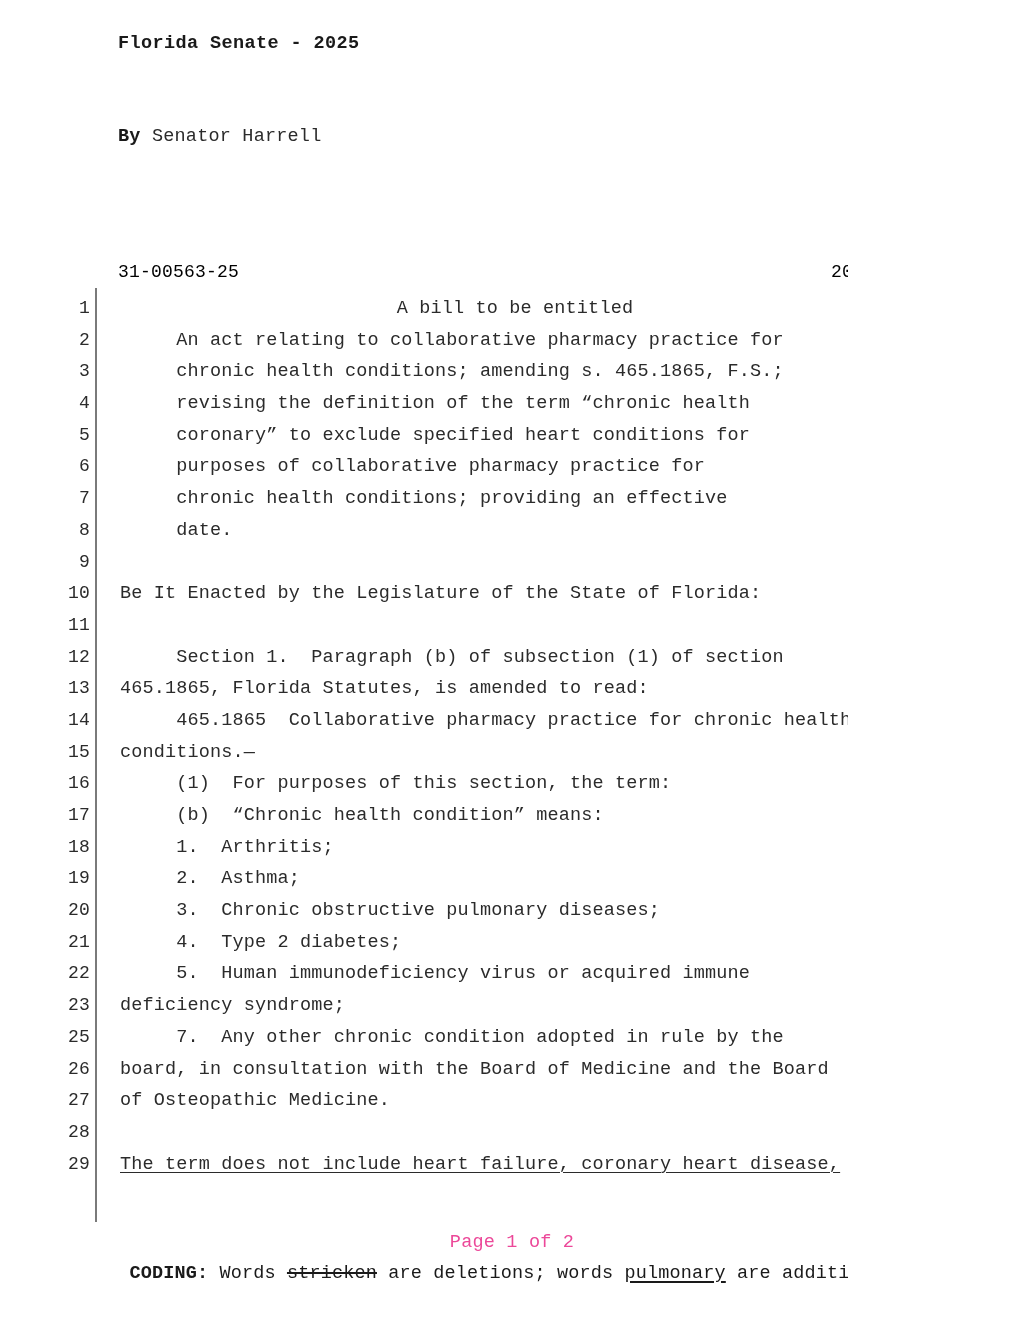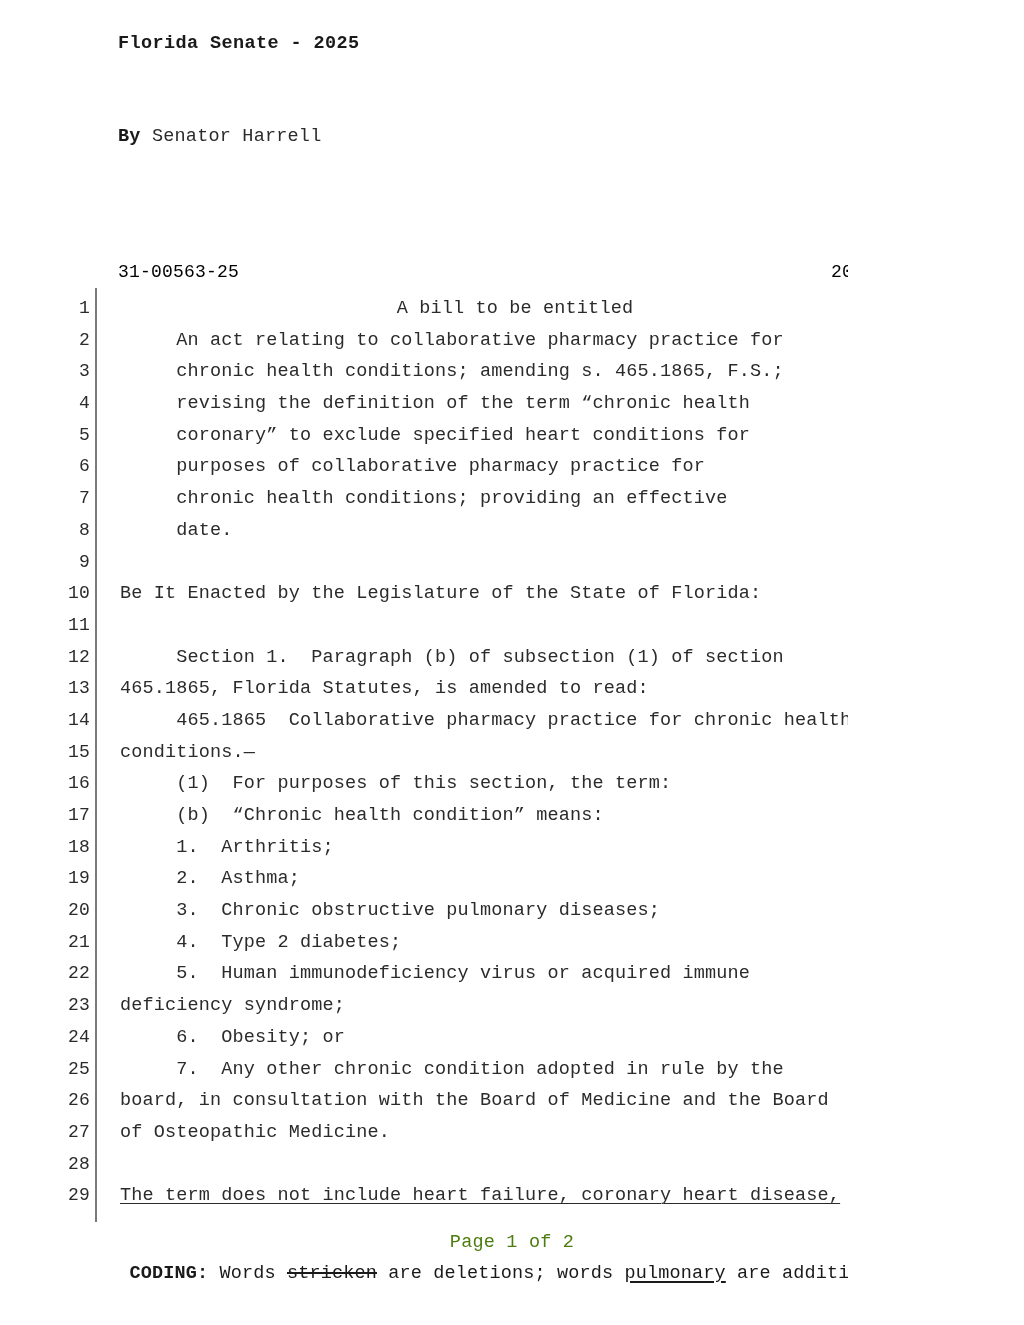--- a/index.html
+++ b/index.html
@@ -121,21 +121,21 @@
   
   .page-footer {
     position: absolute;
     left: 0;
     top: 1232px;
     width: 1024px;
     text-align: center;
   }
   .page-indicator {
     font-size: 18.5px;
-    color: #4d7c0f;
+    color: #ec4899;
     letter-spacing: 0.2px;
     white-space: pre;
   }
   .coding-note {
     margin-top: 10px;
     font-size: 18.5px;
     color: #1a1a1a;
     letter-spacing: 0.15px;
     white-space: pre;
   }
@@ -188,21 +188,20 @@
       <div class="bill-line"><span class="line-no">14</span><span class="line-text">     465.1865  Collaborative pharmacy practice for chronic health</span></div>
       <div class="bill-line"><span class="line-no">15</span><span class="line-text">conditions.—</span></div>
       <div class="bill-line"><span class="line-no">16</span><span class="line-text">     (1)  For purposes of this section, the term:</span></div>
       <div class="bill-line"><span class="line-no">17</span><span class="line-text">     (b)  “Chronic health condition” means:</span></div>
       <div class="bill-line"><span class="line-no">18</span><span class="line-text">     1.  Arthritis;</span></div>
       <div class="bill-line"><span class="line-no">19</span><span class="line-text">     2.  Asthma;</span></div>
       <div class="bill-line"><span class="line-no">20</span><span class="line-text">     3.  Chronic obstructive pulmonary diseases;</span></div>
       <div class="bill-line"><span class="line-no">21</span><span class="line-text">     4.  Type 2 diabetes;</span></div>
       <div class="bill-line"><span class="line-no">22</span><span class="line-text">     5.  Human immunodeficiency virus or acquired immune</span></div>
       <div class="bill-line"><span class="line-no">23</span><span class="line-text">deficiency syndrome;</span></div>
-      <div class="bill-line"><span class="line-no">24</span><span class="line-text">     6.  Obesity; or</span></div>
       <div class="bill-line"><span class="line-no">25</span><span class="line-text">     7.  Any other chronic condition adopted in rule by the</span></div>
       <div class="bill-line"><span class="line-no">26</span><span class="line-text">board, in consultation with the Board of Medicine and the Board</span></div>
       <div class="bill-line"><span class="line-no">27</span><span class="line-text">of Osteopathic Medicine.</span></div>
       <div class="bill-line"><span class="line-no">28</span><span class="line-text"></span></div>
       <div class="bill-line"><span class="line-no">29</span><span class="line-text added">The term does not include heart failure, coronary heart disease,</span></div>
     </div>
 
   <div class="page-footer">
     <div class="page-indicator">Page 1 of 2</div>
     <div class="coding-note"><span class="coding-label">CODING:</span><span> Words </span><span class="struck">stricken</span><span> are deletions; words </span><span class="underlined">pulmonary</span><span> are additions.</span></div>

